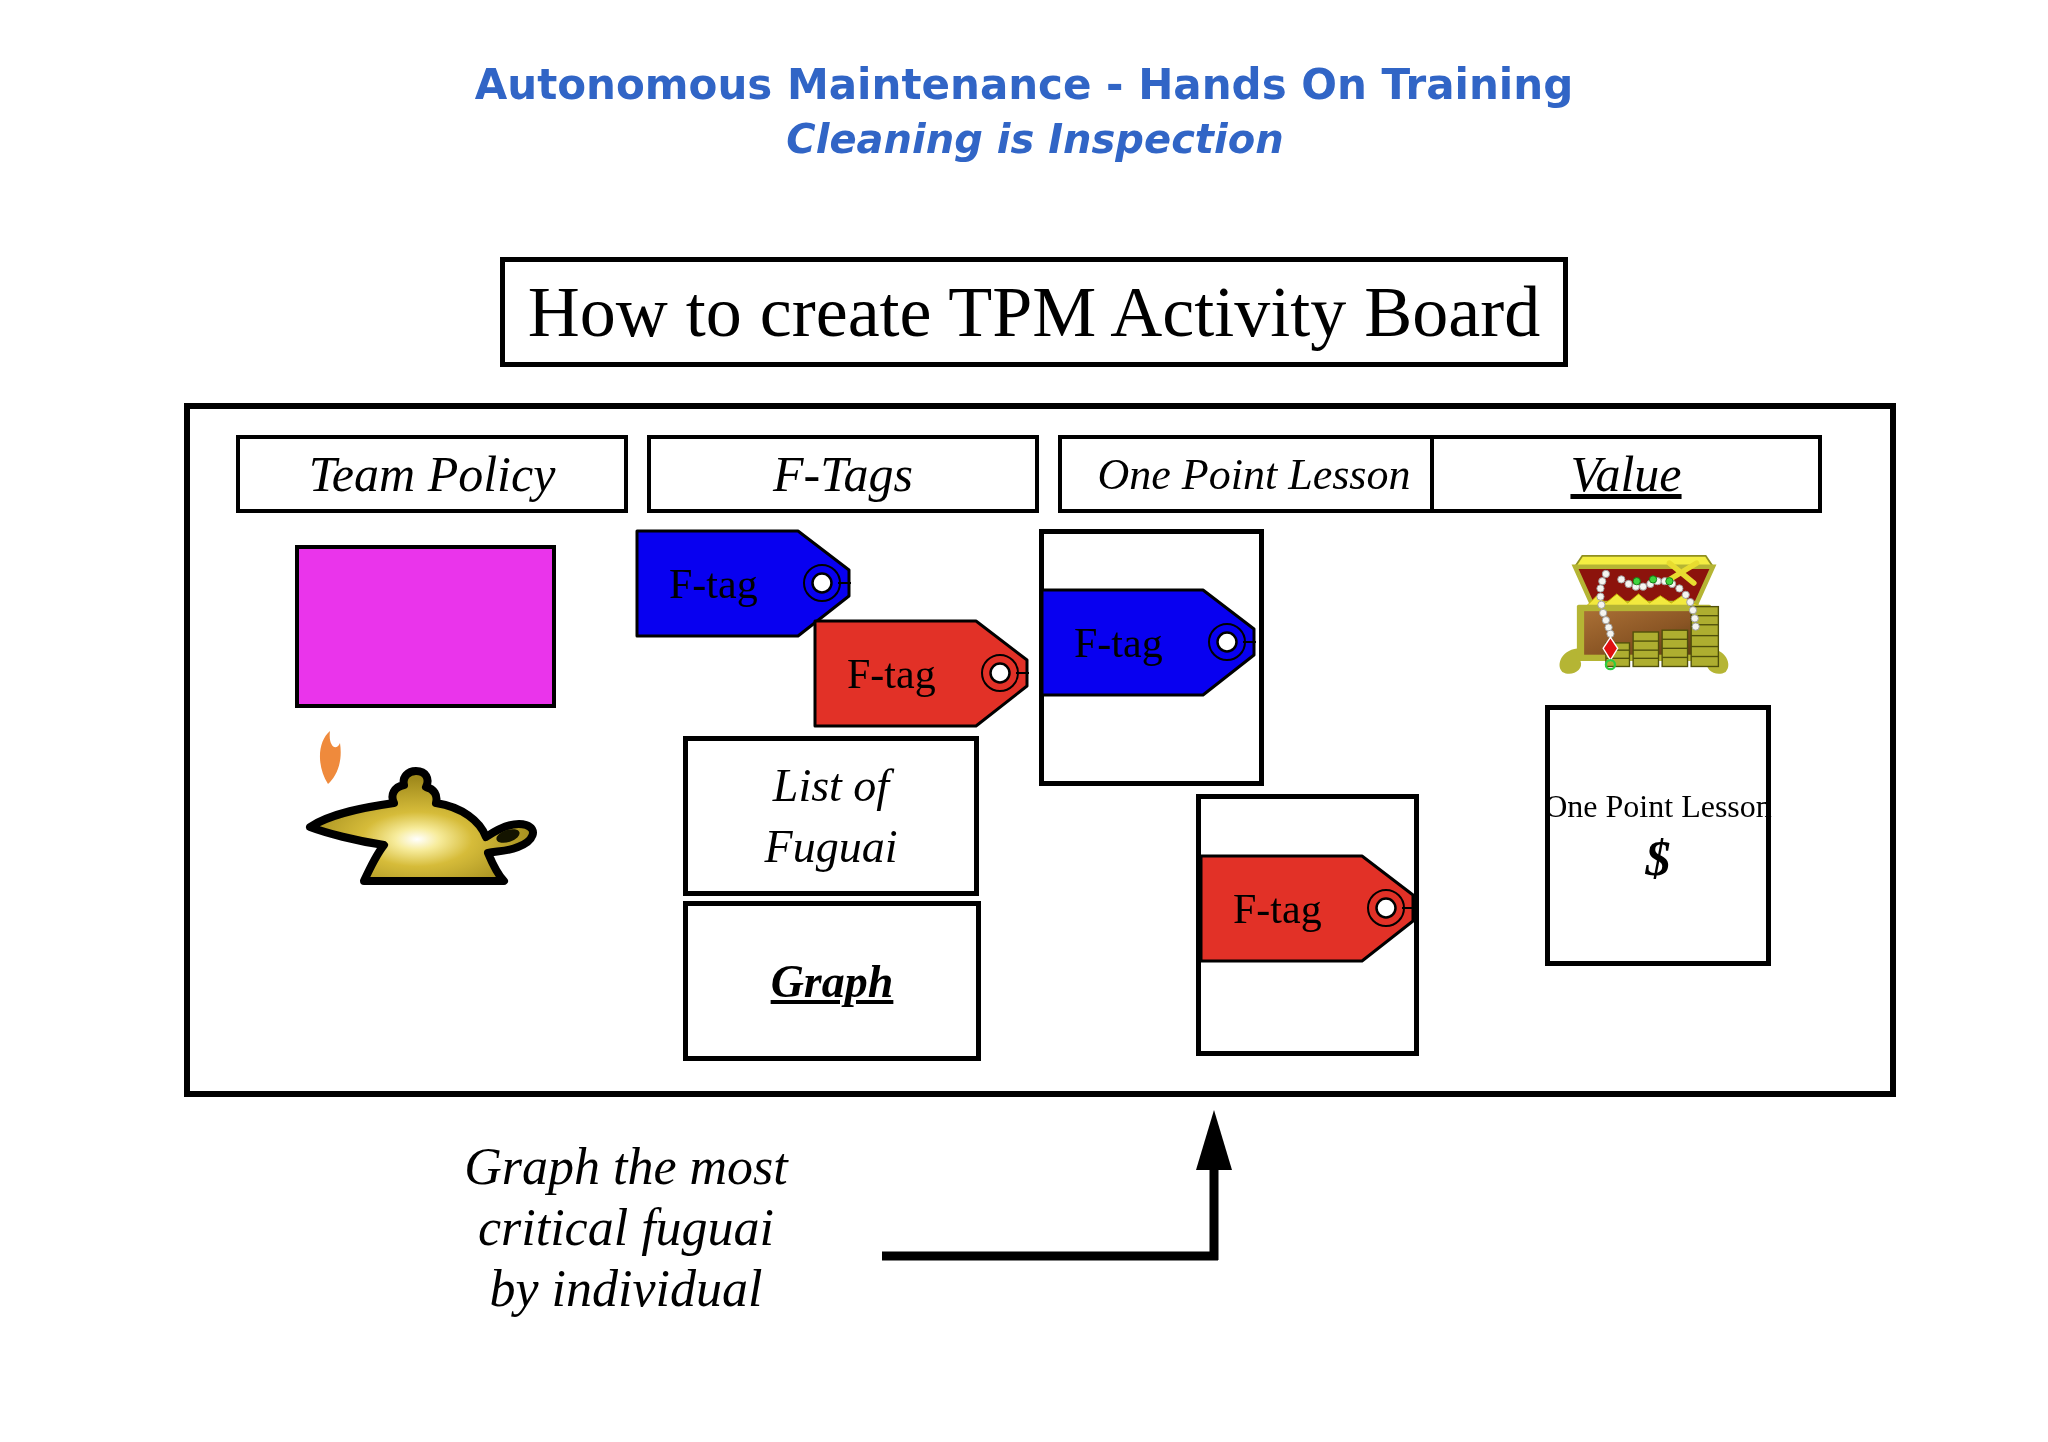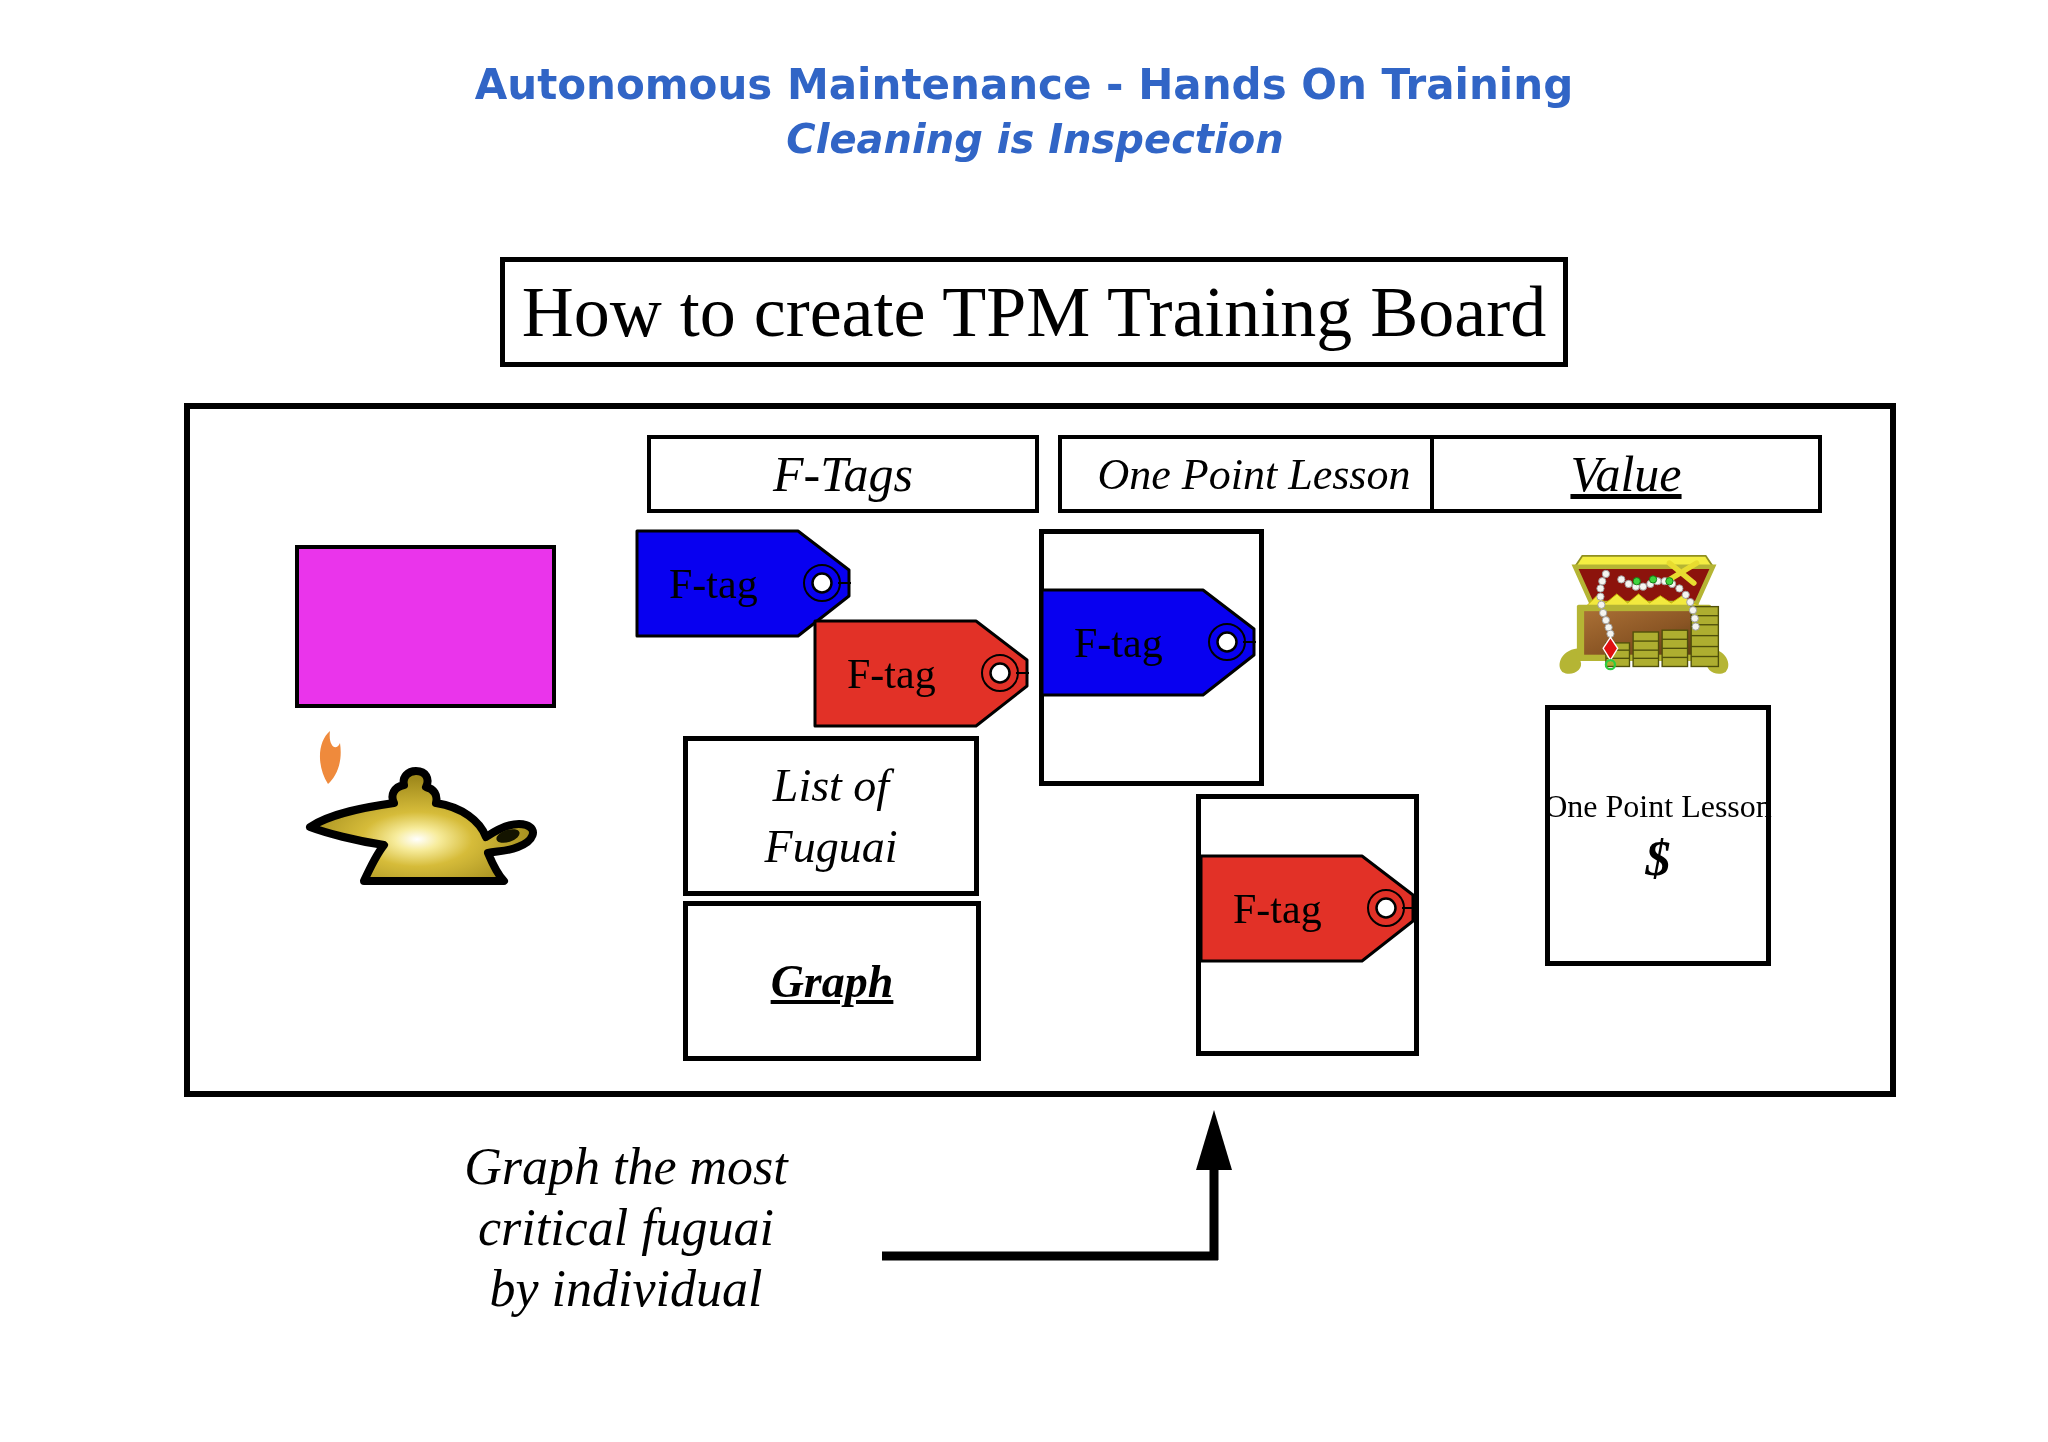--- a/index.html
+++ b/index.html
@@ -49,25 +49,28 @@
 </style>
 </head>
 <body>
 
 <div class="stage">
 
   <div class="title1" style="color:#3165C6;">Autonomous Maintenance - Hands On Training</div>
   <div class="title2" style="color:#3165C6;padding-left:11px;">Cleaning is Inspection</div>
 
   <div class="heading-box">
-    <span>How to create TPM Training Board</span>
+    <span>How to create TPM Activity Board</span>
   </div>
 
   <div class="board">
 
+    <div class="hdr" style="left:46px;top:26px;">
+      <span>Team Policy</span>
+    </div>
     <div class="hdr" style="left:457px;top:26px;">
       <span>F-Tags</span>
     </div>
     <div class="hdr" style="left:868px;top:26px;font-size:44px;">
       <span>One Point Lesson</span>
     </div>
     <div class="hdr" style="left:1240px;top:26px;text-decoration:underline;">
       <span>Value</span>
     </div>
 

